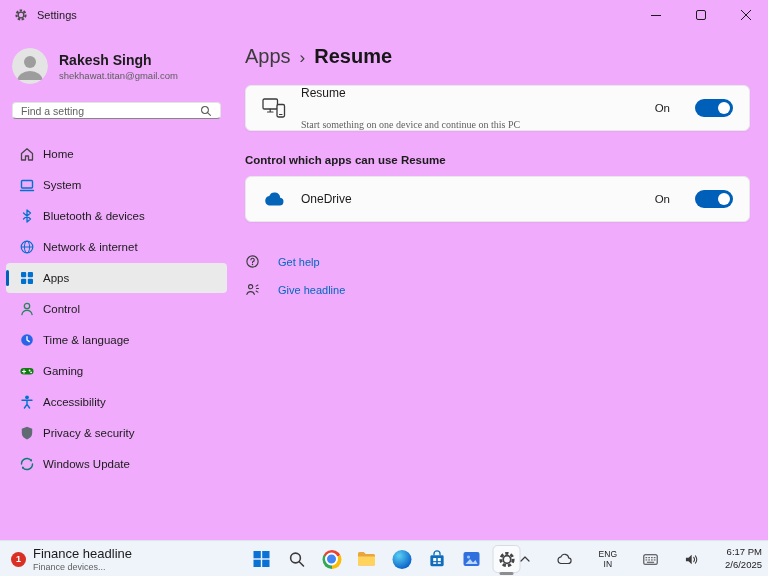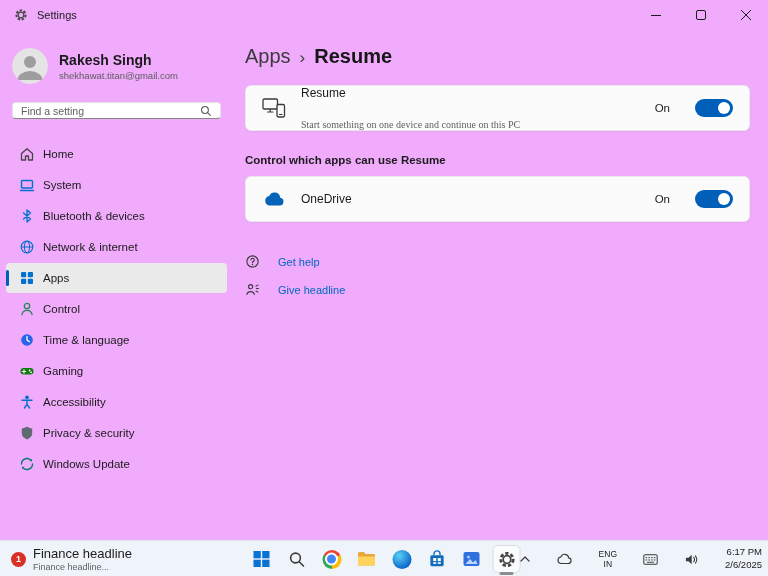--- a/index.html
+++ b/index.html
@@ -300,21 +300,21 @@
         <a class="link">Give headline</a>
       </div>
     </div>
   </main>
 
   <footer class="taskbar">
     <div class="widget">
       <span class="badge">1</span>
       <div class="widget-text">
         <div class="l1">Finance headline</div>
-        <div class="l2">Finance headline...</div>
+        <div class="l2">Finance devices...</div>
       </div>
     </div>
 
     <div class="task-icons">
       <div class="task-icon">
         <svg width="18" height="18" viewBox="0 0 18 18">
             <g fill="#0a72d4">
               <rect x="1" y="1" width="7.3" height="7.3"></rect>
               <rect x="9.7" y="1" width="7.3" height="7.3"></rect>
               <rect x="1" y="9.7" width="7.3" height="7.3"></rect>

